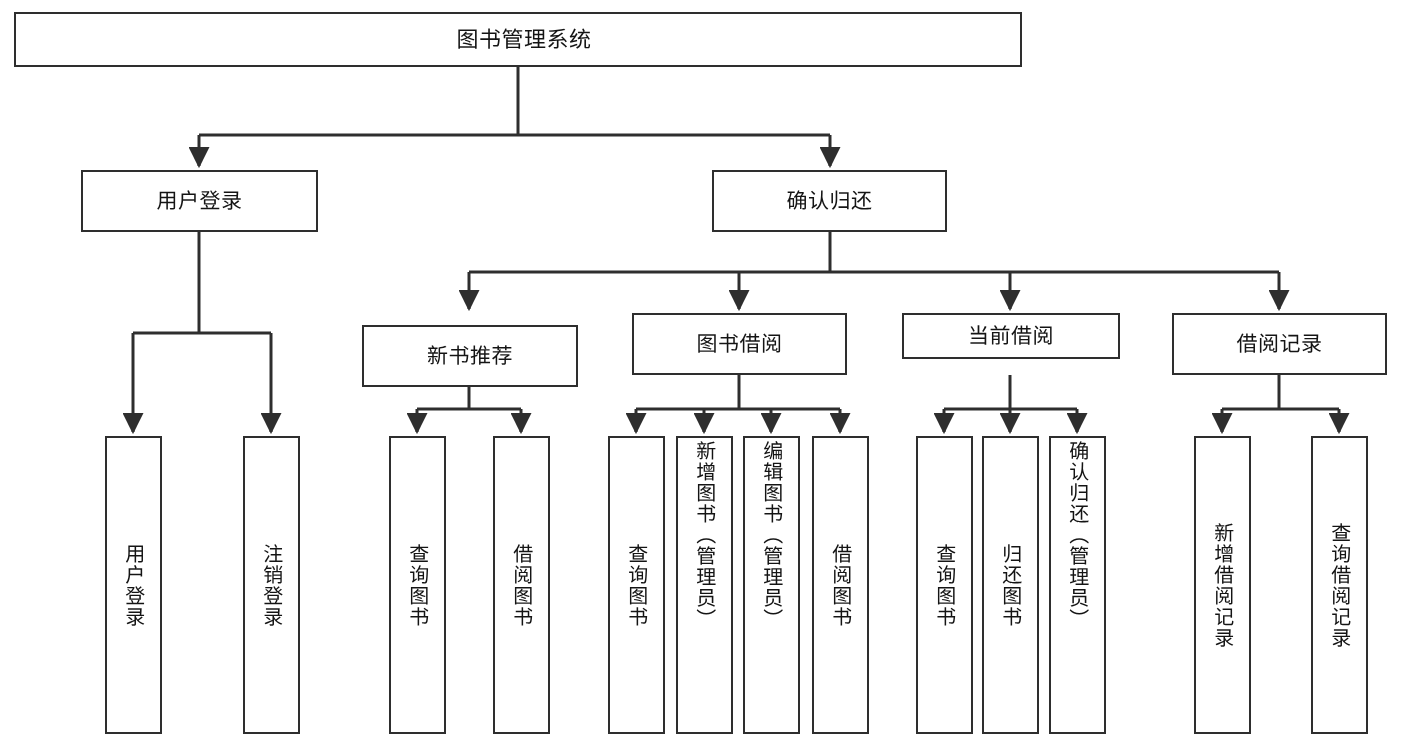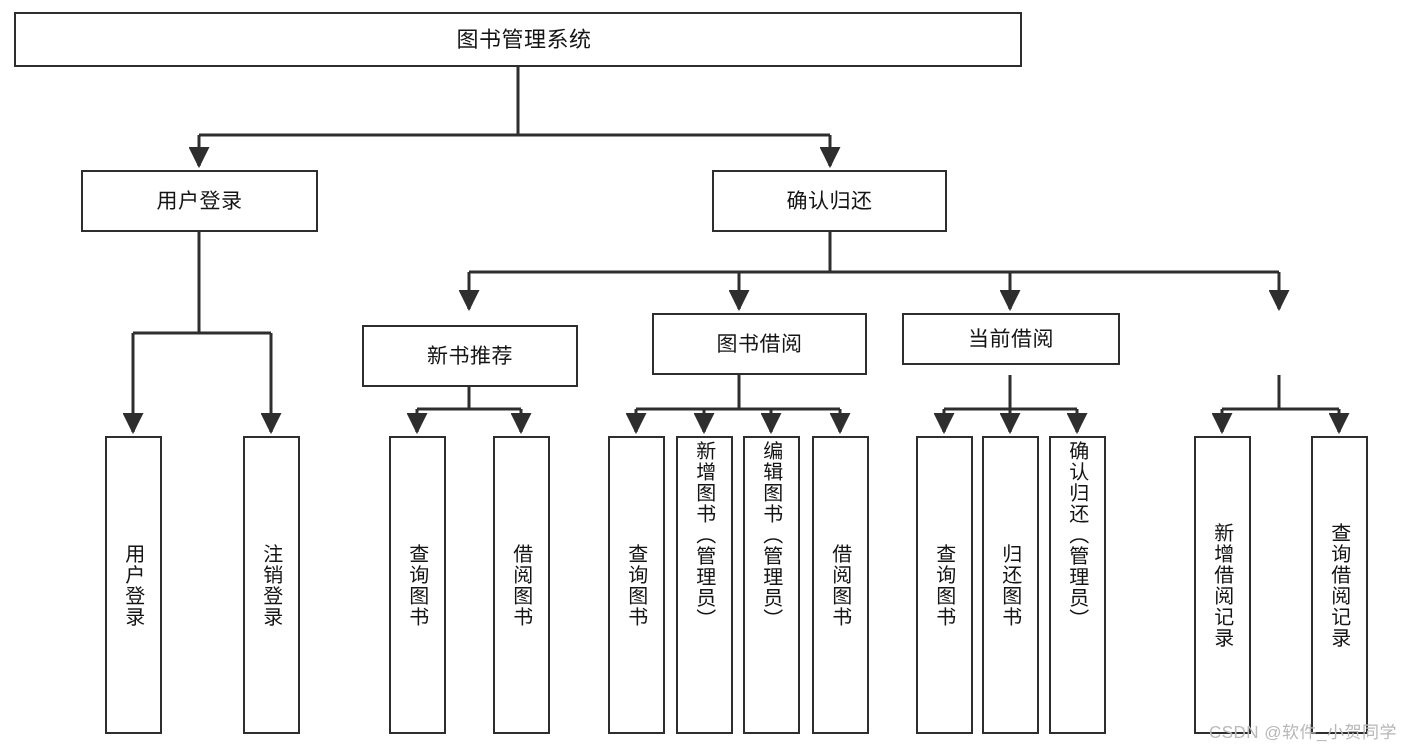--- a/index.html
+++ b/index.html
@@ -152,25 +152,28 @@
   <div class="node" style="left:81px; top:170px; width:237px; height:62px;">
     <span class="node-label">用户登录</span>
   </div>
   <div class="node" style="left:712px; top:170px; width:235px; height:62px;">
     <span class="node-label">确认归还</span>
   </div>
 
   <div class="node" style="left:362px; top:325px; width:216px; height:62px;">
     <span class="node-label">新书推荐</span>
   </div>
-  <div class="node" style="left:632px; top:313px; width:215px; height:62px;margin-left:20px;">
+  <div class="node" style="left:632px; top:313px; width:215px; height:62px;">
     <span class="node-label">图书借阅</span>
   </div>
-  <div class="node" style="left:902px; top:313px; width:218px; height:52px;">
+  <div class="node" style="left:902px; top:313px; width:218px; height:46px;">
     <span class="node-label">当前借阅</span>
+  </div>
+  <div class="node" style="left:1172px; top:313px; width:215px; height:62px;">
+    <span class="node-label">借阅记录</span>
   </div>
 
   <div class="leaf center-v" style="left:105px; top:436px; width:57px; height:298px;">
     <span class="leaf-label">用户登录</span>
   </div>
   <div class="leaf center-v" style="left:243px; top:436px; width:57px; height:298px;">
     <span class="leaf-label">注销登录</span>
   </div>
 
   <div class="leaf center-v" style="left:389px; top:436px; width:57px; height:298px;">
@@ -203,15 +206,14 @@
     <span class="leaf-label">确认归还（管理员）</span>
   </div>
 
   <div class="leaf center-v" style="left:1194px; top:436px; width:57px; height:298px;">
     <span class="leaf-label">新增借阅记录</span>
   </div>
   <div class="leaf center-v" style="left:1311px; top:436px; width:57px; height:298px;">
     <span class="leaf-label">查询借阅记录</span>
   </div>
 
-  <div id="watermark">CSDN @软件_小贺同学</div>
 
 </div>
 
 </body></html>

